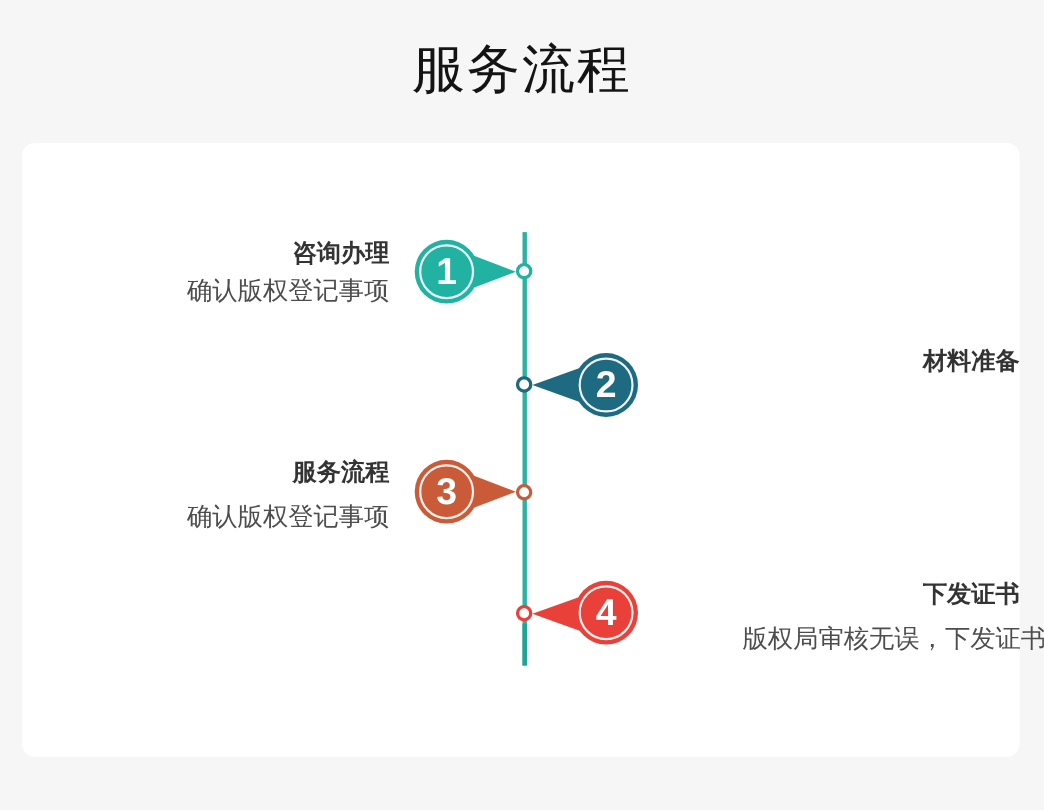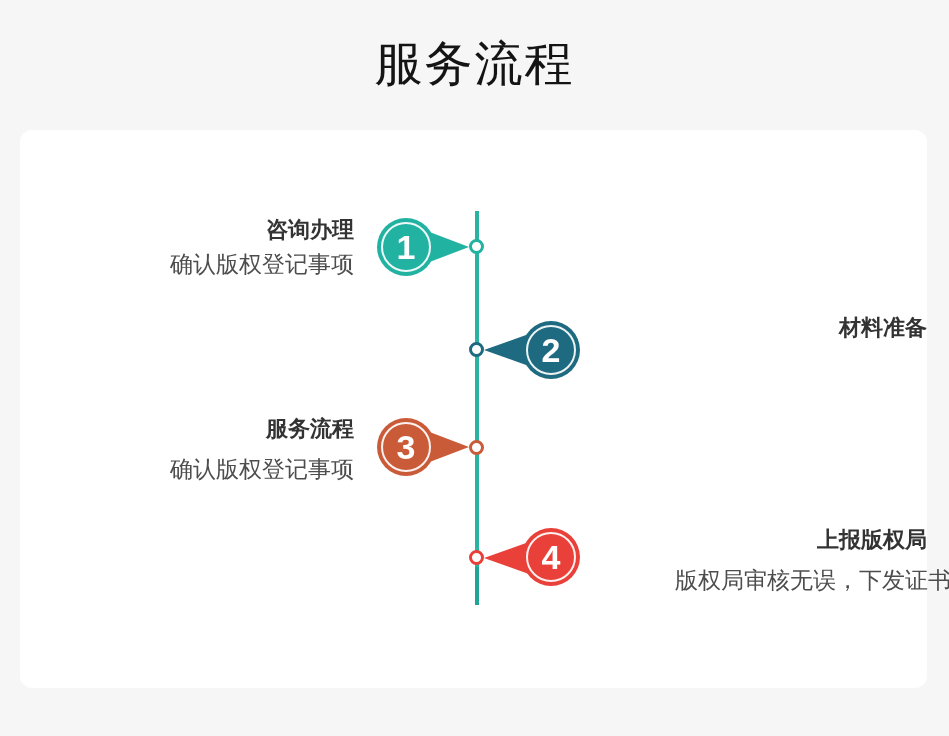--- a/index.html
+++ b/index.html
@@ -169,21 +169,21 @@
     <h3 class="t ra">服务流程</h3>
     <p class="st ra">确认版权登记事项</p>
     <div class="tri point-right"></div>
     <div class="circle">
       <span>3</span>
     </div>
     <div class="node"></div>
   </section>
 
   <section class="step s4" style="--c: #E94139;">
-    <h3 class="t la">上报版权局</h3>
+    <h3 class="t la">下发证书</h3>
     <p class="st la">版权局审核无误，下发证书</p>
     <div class="tri point-left"></div>
     <div class="circle">
       <span>4</span>
     </div>
     <div class="node"></div>
   </section>
 
 </div>
 

